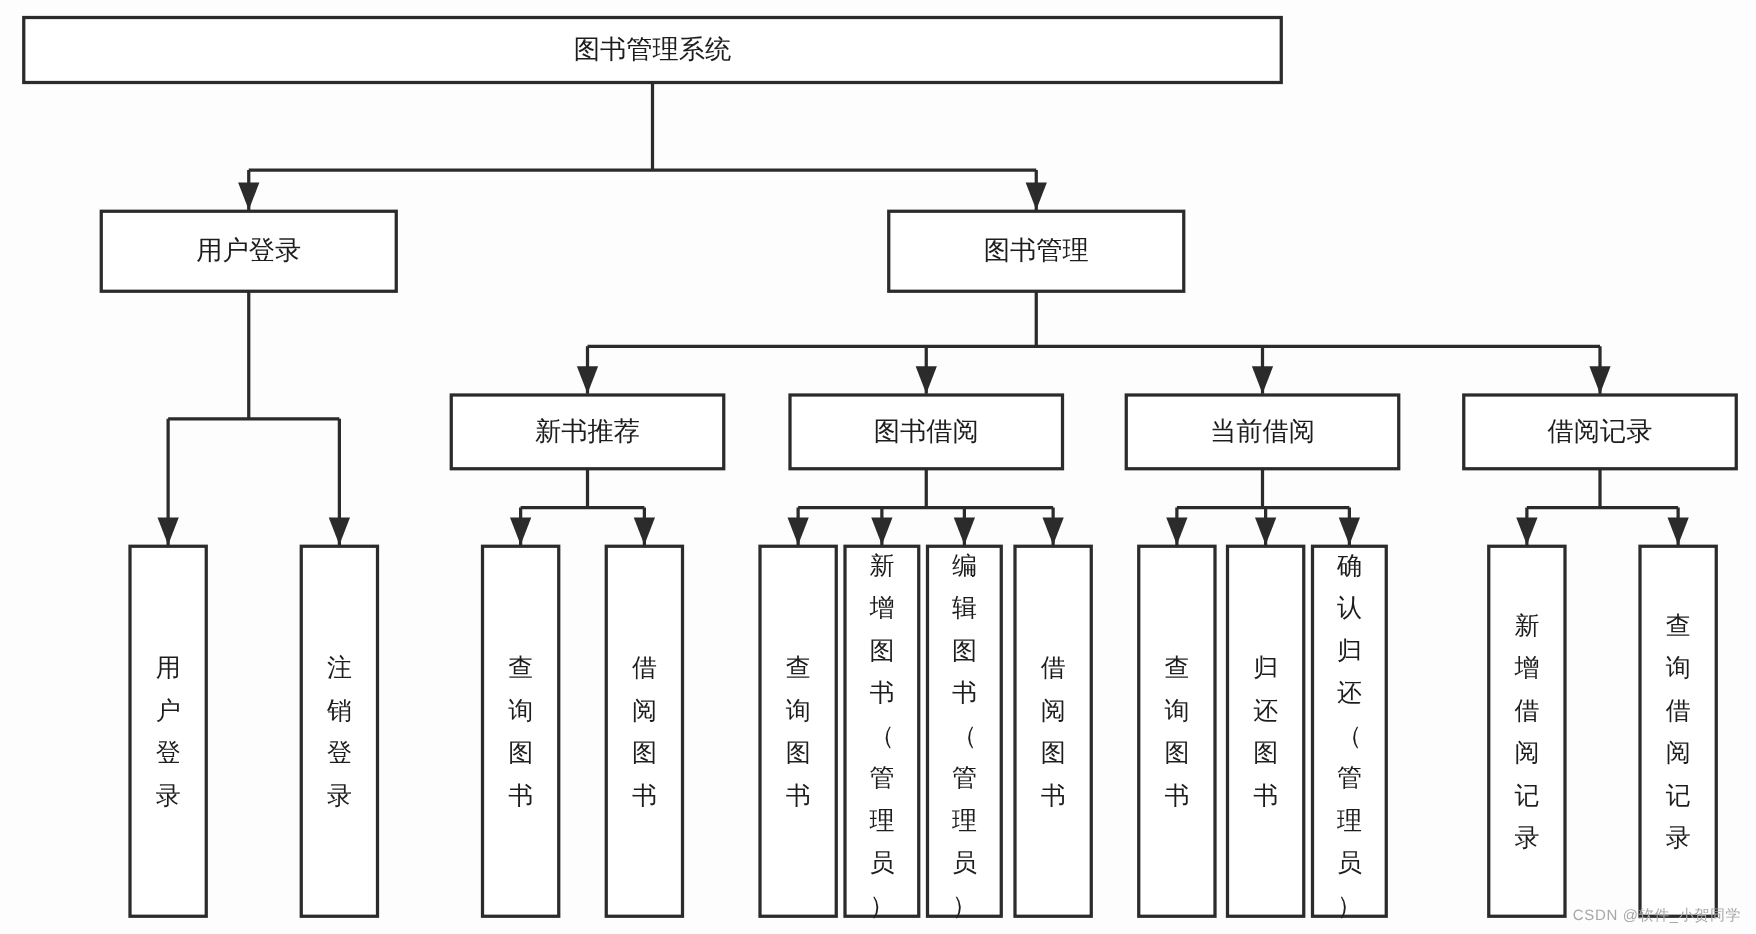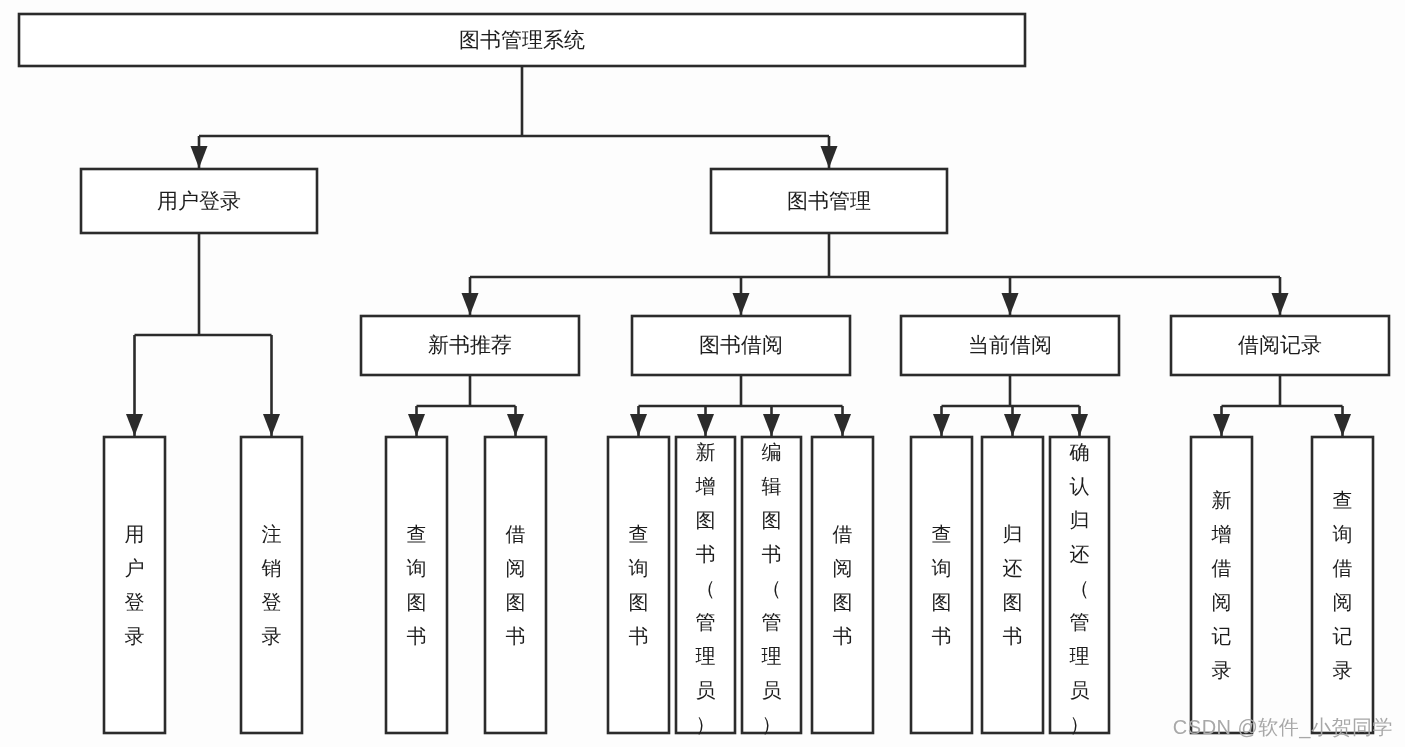--- a/index.html
+++ b/index.html
@@ -54,21 +54,21 @@
     font-family: "Liberation Sans", "DejaVu Sans", sans-serif;
     font-size: 20px;
     fill: #1d1d1d;
     text-anchor: middle;
   }
   .watermark {
     position: absolute;
     right: 12px;
     bottom: 6px;
     font-family: "Liberation Sans", "DejaVu Sans", sans-serif;
-    font-size: 20px;
+    font-size: 12px;
     color: #a8a8a8;
     white-space: nowrap;
     letter-spacing: 0.5px;
     pointer-events: none;
     text-align: right;
   }
 </style>
 </head>
 <body>
 

